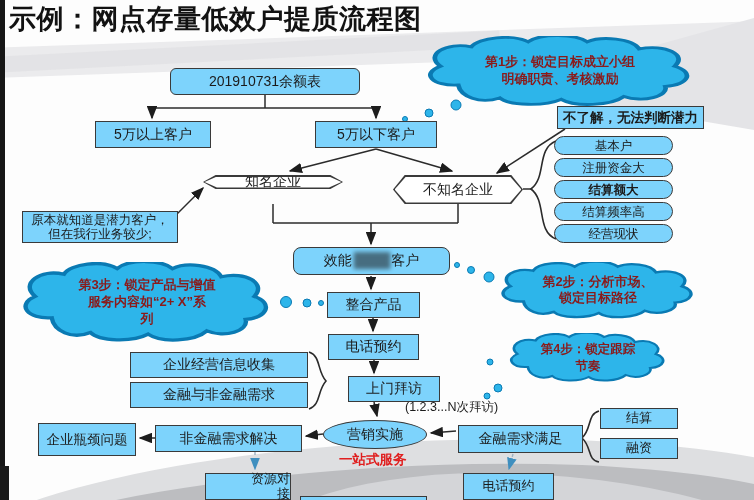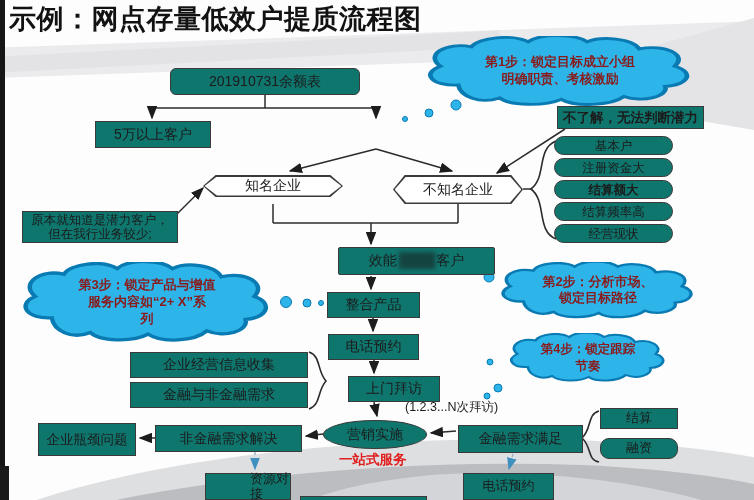--- a/index.html
+++ b/index.html
@@ -13,25 +13,25 @@
   .sw-bot1{left:-70px;top:442px;width:920px;height:140px;background:#dedfe1;border-radius:55% 45% 0 0/85% 55% 0 0;transform:rotate(-2deg);}
   .sw-bot2{left:-90px;top:466px;width:940px;height:140px;background:#bcbdc0;border-radius:60% 40% 0 0/90% 55% 0 0;transform:rotate(-1.2deg);}
   .sw-bot3{right:-60px;top:474px;width:560px;height:120px;background:#d4d5d8;border-radius:45% 55% 0 0/70% 80% 0 0;transform:rotate(1.5deg);}
   .leftbar{position:absolute;left:0;top:0;width:5px;height:500px;background:#161616;z-index:6;}
   .corner-bl{position:absolute;left:0;top:466px;width:9px;height:34px;background:#1a1a1a;z-index:6;}
   
   .title{position:absolute;left:9px;top:1px;z-index:5;font-size:27px;font-weight:800;color:#121212;letter-spacing:.5px;white-space:nowrap;}
   
   #wires{position:absolute;left:0;top:0;z-index:1;pointer-events:none;}
   
-  .box{position:absolute;z-index:2;background:#0f766e;border:1.4px solid #3a3a3a;box-sizing:border-box;
-       display:flex;align-items:center;justify-content:center;text-align:left;
+  .box{position:absolute;z-index:2;background:#7dd3fc;border:1.4px solid #3a3a3a;box-sizing:border-box;
+       display:flex;align-items:center;justify-content:center;text-align:right;
        font-size:14px;line-height:1.12;color:#1b1b1b;}
   .r6{border-radius:6px;}
-  .r10{border-radius:2px;margin-left:45px;}
+  .r10{border-radius:8px;}
   .stadium{border-radius:11px;font-size:12.5px;}
   .ellipse{border-radius:50%;}
   .bold{font-weight:bold;}
   .plain{position:absolute;z-index:2;font-size:12.5px;color:#1b1b1b;white-space:nowrap;}
   .hex{position:absolute;z-index:2;background:#3a3a3a;clip-path:polygon(0 50%,9% 0,91% 0,100% 50%,91% 100%,9% 100%);}
   .hex-in{position:absolute;left:1.6px;right:1.6px;top:1.5px;bottom:1.5px;background:#fff;
           clip-path:polygon(0 50%,9% 0,91% 0,100% 50%,91% 100%,9% 100%);
           display:flex;align-items:center;justify-content:center;font-size:14px;}
   .note2{flex-direction:column;font-size:12.5px;}
   .redacted{filter:blur(2.2px);opacity:.55;margin:0 2px;letter-spacing:-1px;}
@@ -110,22 +110,23 @@
       <circle cx="498" cy="388" r="4"></circle>
         <circle cx="487" cy="396" r="3"></circle>
         <circle cx="490" cy="362" r="3"></circle>
     </g>
   </svg>
 
   <div class="box r6" style="left:170px;top:68px;width:190px;height:27px;">201910731余额表</div>
 
   <div class="box" style="left:95px;top:121px;width:116px;height:27px;">5万以上客户</div>
 
-
-  <div class="hex" style="left:203px;top:175px;width:140px;height:22px;">
+  <div class="box" style="left:315px;top:121px;width:122px;height:27px;">5万以下客户</div>
+
+  <div class="hex" style="left:203px;top:175px;width:140px;height:14px;">
     <div class="hex-in">知名企业</div>
   </div>
   <div class="hex" style="left:393px;top:175px;width:130px;height:29px;">
     <div class="hex-in">不知名企业</div>
   </div>
 
   <div class="box note2" style="left:22px;top:211px;width:156px;height:32px;">
     <span>原本就知道是潜力客户，</span>
     <span>但在我行业务较少;</span>
   </div>
@@ -153,21 +154,21 @@
   <div class="box" style="left:130px;top:382px;width:178px;height:26px;">金融与非金融需求</div>
 
   <div class="box" style="left:38px;top:423px;width:98px;height:33px;font-size:13.5px;">企业瓶颈问题</div>
   <div class="box" style="left:155px;top:425px;width:147px;height:27px;">非金融需求解决</div>
 
   <div class="box ellipse" style="left:323px;top:420px;width:104px;height:29px;">营销实施</div>
   <div class="redtext" style="left:339px;top:451px;">一站式服务</div>
 
   <div class="box" style="left:458px;top:425px;width:125px;height:28px;">金融需求满足</div>
   <div class="box" style="left:600px;top:408px;width:78px;height:21px;font-size:13px;">结算</div>
-  <div class="box" style="left:600px;top:438px;width:78px;height:21px;font-size:13px;border-radius:9px;">融资</div>
+  <div class="box" style="left:600px;top:438px;width:78px;height:21px;font-size:13px;">融资</div>
 
   <div class="box" style="left:205px;top:473px;width:86px;height:27px;font-size:13px;padding-left:44px;">资源对接</div>
   <div class="box bold" style="left:300px;top:496px;width:127px;height:28px;">结果分析与复盘</div>
   <div class="box" style="left:463px;top:473px;width:91px;height:27px;font-size:13px;">电话预约</div>
 
   <div class="cloud" style="left:418px;top:36px;width:284px;height:72px;">
     <svg viewBox="0 0 240 100" preserveAspectRatio="none">
       <path d="M34,68 C12,70 2,52 19,42 C5,26 24,8 45,15 C51,2 80,-3 93,8 C104,-4 133,-3 143,8 C155,0 181,3 187,18 C209,11 228,26 217,42 C234,50 229,68 209,70 C212,84 190,93 174,84 C163,97 133,99 121,88 C107,98 77,97 69,86 C52,95 36,84 34,68 Z" fill="#2db5ea" stroke="#0a7ab3" stroke-width="4"></path>
     </svg>
     <div class="ctext">

